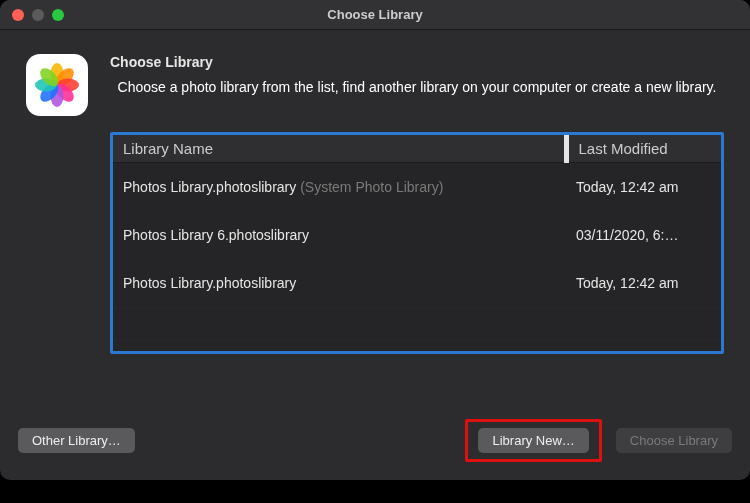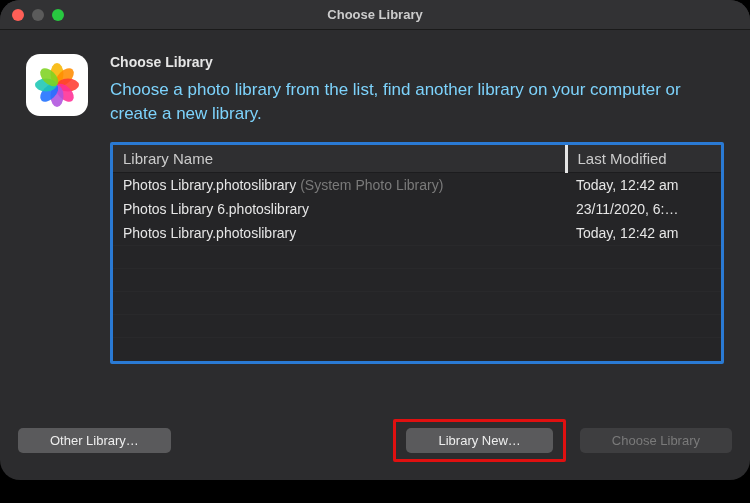--- a/index.html
+++ b/index.html
@@ -7,21 +7,21 @@
       background: #000;
       font-family: -apple-system, BlinkMacSystemFont, "Segoe UI", Helvetica, Arial, sans-serif;
       width: 750px;
       height: 503px;
       overflow: hidden;
     }
     .window {
       width: 750px;
       height: 480px;
       background: #2c2c2e;
-      border-radius: 20px;
+      border-radius: 10px;
       overflow: hidden;
       position: relative;
     }
     .titlebar {
       height: 30px;
       background: #323234;
       display: flex;
       align-items: center;
       position: relative;
       border-bottom: 1px solid #1a1a1a;
@@ -79,23 +79,24 @@
       opacity: 0.88;
     }
     .header-text { flex: 1; }
     .header-title {
       color: #e6e6e6;
       font-size: 14px;
       font-weight: 600;
       margin-bottom: 8px;
     }
     .header-desc {
-      color: #7dd3fc;
-      font-size: 17px;
+      color: #ffffff;
+      font-size: 14px;
       line-height: 1.4;
+      text-align: center;
     }
     .table-wrap {
       margin: 16px 26px 0 110px;
       border: 3px solid #2a7ad4;
       border-radius: 2px;
       background: #252527;
       height: 222px;
       overflow: hidden;
     }
     table {
@@ -106,26 +107,26 @@
     thead th {
       text-align: left;
       font-weight: 400;
       color: #ccc;
       padding: 5px 10px;
       background: #2f2f31;
       border-bottom: 1px solid #1c1c1e;
       font-size: 15px;
     }
     thead th + th {
-      border-left: 3px solid #e5e5e5;
+      border-left: 5px solid #e5e5e5;
       width: 155px;
       margin-top: 23px;
     }
     tbody td {
-      padding: 4px 10px;
+      padding: 16px 10px;
       color: #e6e6e6;
       white-space: nowrap;
       margin-left: 44px;
     }
     tbody tr {
       height: 23px;
     }
     tbody td .sys {
       color: #7a7a7a;
     }
@@ -145,21 +146,21 @@
     .footer-right {
       display: flex;
       gap: 14px;
       align-items: center;
     }
     .btn {
       background: #5a5a5c;
       color: #eee;
       border: none;
       border-radius: 5px;
-      padding: 5px 32px;
+      padding: 5px 14px;
       font-size: 13px;
       cursor: pointer;
     }
     .btn.disabled {
       background: #3e3e40;
       color: #7a7a7a;
       cursor: default;
     }
     .highlight-box {
       border: 3px solid #e01010;
@@ -208,21 +209,21 @@
           <th>Last Modified</th>
         </tr>
       </thead>
       <tbody>
         <tr>
           <td><span>Photos Library.photoslibrary</span> <span class="sys">(System Photo Library)</span></td>
           <td>Today, 12:42 am</td>
         </tr>
         <tr>
           <td><span>Photos Library 6.photoslibrary</span><span class="sys"></span></td>
-          <td>23/11/2020, 6:…</td>
+          <td>03/11/2020, 6:…</td>
         </tr>
         <tr>
           <td><span>Photos Library.photoslibrary</span><span class="sys"></span></td>
           <td>Today, 12:42 am</td>
         </tr>
         <tr class="empty">
             <td></td>
             <td></td>
           </tr>
         <tr class="empty">

